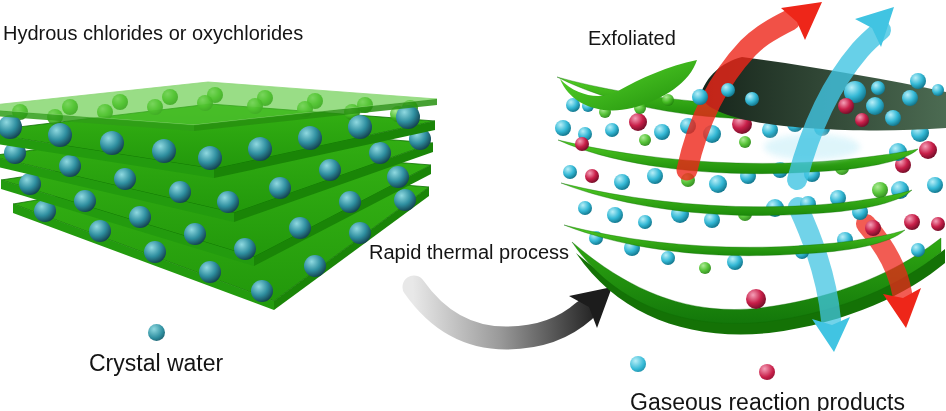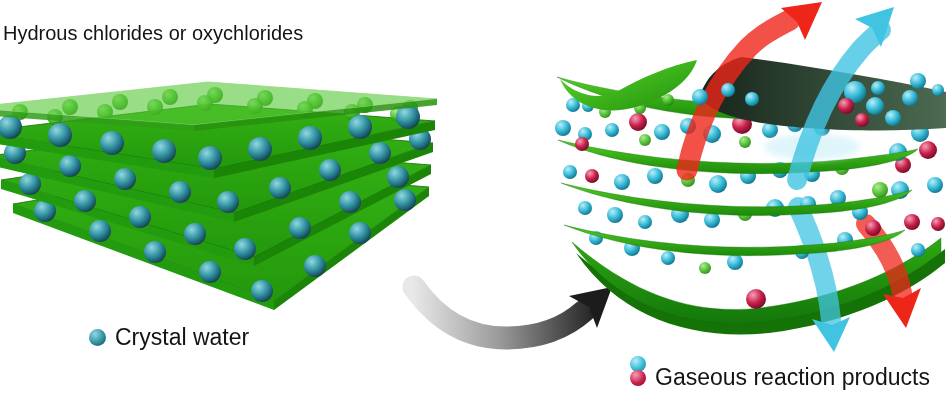--- a/index.html
+++ b/index.html
@@ -3,21 +3,21 @@
 <meta charset="utf-8">
 <style>
   html,body{margin:0;padding:0;background:#ffffff;}
   .canvas{position:relative;width:946px;height:411px;background:#ffffff;overflow:hidden;
           font-family:"Liberation Sans",sans-serif;}
   .scene{position:absolute;left:0;top:0;width:946px;height:411px;}
   .title{position:absolute;color:#141414;font-size:20px;line-height:1.1;white-space:nowrap;}
   .title-left{left:3px;top:22px;}
   .title-right{left:588px;top:27px;}
   .title-center{left:369px;top:241px;}
-  .legend{position:absolute;display:flex;align-items:center;gap:9px;white-space:nowrap;}
+  .legend{position:absolute;display:flex;align-items:center;gap:9px;white-space:nowrap;flex-direction:column;}
   .legend .lbl{color:#141414;font-size:23px;}
   .dot{border-radius:50%;flex:0 0 auto;}
   .dot-teal{width:17px;height:17px;background:radial-gradient(circle at 35% 30%,#8FD9E0,#2F8FA0 55%,#123F4C);}
   .dot-cyan{width:16px;height:16px;background:radial-gradient(circle at 35% 30%,#B8EFF8,#35B9D6 55%,#0F7187);}
   .dot-crimson{width:16px;height:16px;background:radial-gradient(circle at 35% 30%,#F5A0B8,#C81F49 55%,#6E0C26);}
   .legend-crystal{left:89px;top:324px;}
   .legend-water{left:630px;top:356px;}
   .legend-gas{left:630px;top:364px;}
 </style>
 </head>
@@ -312,20 +312,22 @@
       <g>
         <polygon points="822,2 805,40 797,22 781,8" fill="#EE2619"></polygon>
         <polygon points="894,7 881,47 872,28 855,19" fill="#41C4E2"></polygon>
         <polygon points="834,352 850,317 832,325 812,319" fill="#41C4E2"></polygon>
         <polygon points="906,328 921,288 903,298 883,294" fill="#EE2619"></polygon>
       </g>
     </g>
   </svg>
 
   <div class="title title-left">Hydrous chlorides or oxychlorides</div>
+  <div class="title title-right">Exfoliated</div>
+  <div class="title title-center">Rapid thermal process</div>
 
   <div class="legend legend-crystal">
     <span class="dot dot-teal"></span>
     <span class="lbl">Crystal water</span>
   </div>
   <div class="legend legend-water">
     <span class="dot dot-cyan"></span>
   </div>
   <div class="legend legend-gas">
     <span class="dot dot-crimson"></span>

